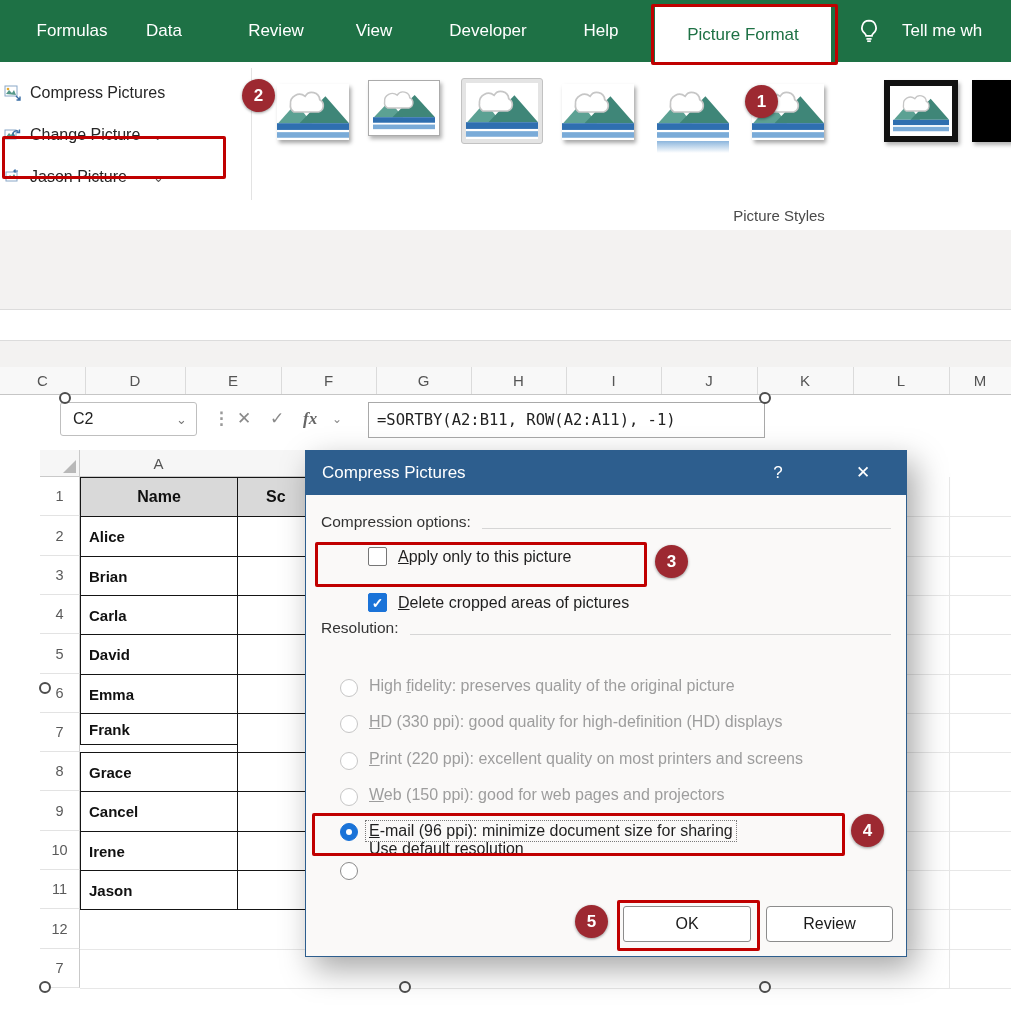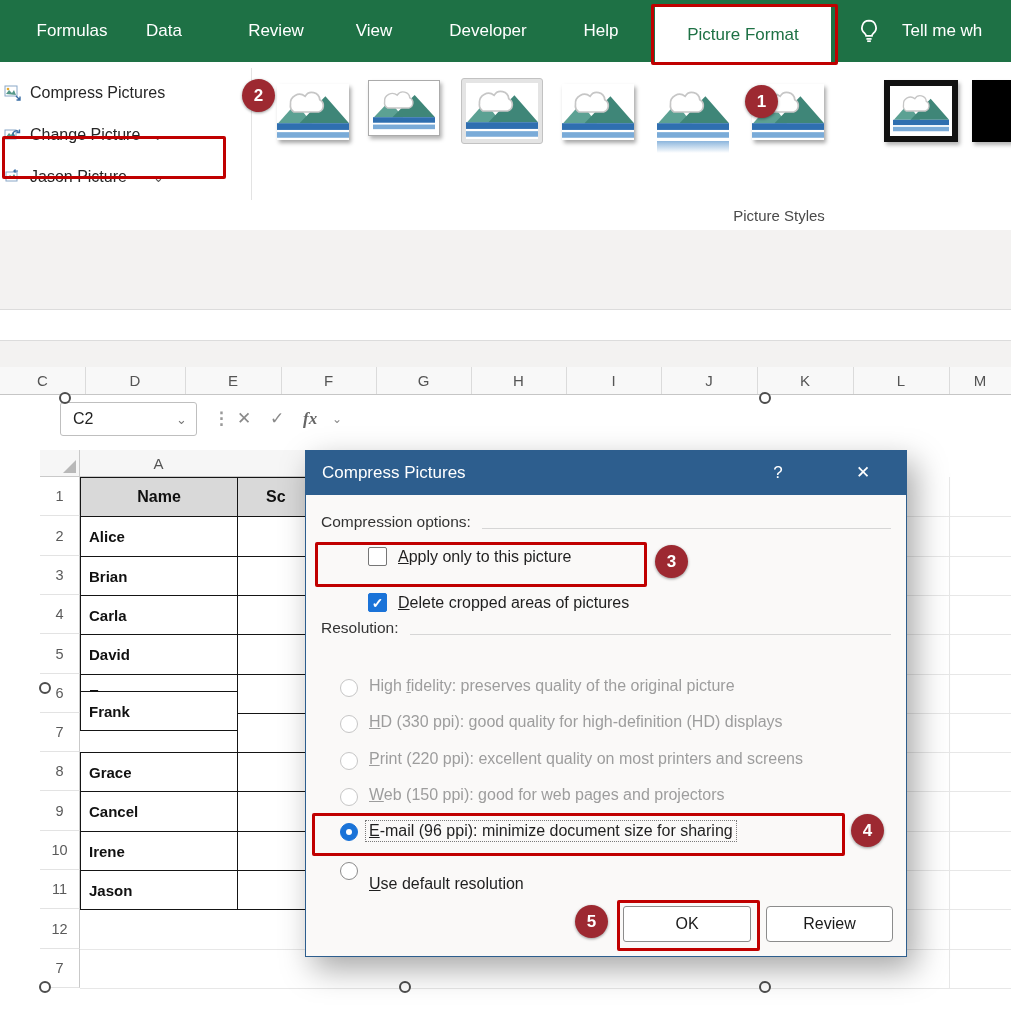--- a/index.html
+++ b/index.html
@@ -249,20 +249,21 @@
 
   <div class="namebox">
     <span class="nm">C2</span>
     <span class="dd">⌄</span>
   </div>
   <span class="fbicon" style="left:213px;font-weight:bold;color:#9a9a9a">⋮</span>
   <span class="fbicon" style="left:237px">✕</span>
   <span class="fbicon" style="left:270px">✓</span>
   <span class="fbicon fxlbl" style="left:303px">fx</span>
   <span class="fbicon" style="left:332px;font-size:12px">⌄</span>
+  <div class="fbox">=SORTBY(A2:B11, ROW(A2:A11), -1)</div>
 
   <div class="shead" style="left:40px;width:40px">
       <span class="tri"></span>
     </div>
   <div class="shead" style="left:80px;width:158px">A</div>
   <div class="shead" style="left:237px;width:158px"></div>
 
   <div class="rownum" style="top:477px;height:39px">1</div>
   <div class="rownum" style="top:516px;height:40px">2</div>
   <div class="rownum" style="top:556px;height:39px">3</div>
@@ -293,21 +294,21 @@
   <div class="vgrid" style="left:949px;top:477px;height:511px"></div>
 
   <div class="tcell thead" style="left:80px;top:477px;width:158px;height:40px">Name</div>
   <div class="tcell bpart" style="left:237px;top:477px;width:158px;height:40px">Sc</div>
 
   <div class="tcell" style="left:80px;top:516px;width:158px;height:41px">Alice</div>
   <div class="tcell" style="left:80px;top:556px;width:158px;height:40px">Brian</div>
   <div class="tcell" style="left:80px;top:595px;width:158px;height:40px">Carla</div>
   <div class="tcell" style="left:80px;top:634px;width:178px;height:41px">David</div>
   <div class="tcell" style="left:80px;top:674px;width:158px;height:40px">Emma</div>
-  <div class="tcell" style="left:80px;top:691px;width:158px;height:40px">Frank</div>
+  <div class="tcell" style="left:80px;top:713px;width:158px;height:32px">Frank</div>
   <div class="tcell" style="left:80px;top:752px;width:158px;height:40px">Grace</div>
   <div class="tcell" style="left:80px;top:791px;width:158px;height:41px">Cancel</div>
   <div class="tcell" style="left:80px;top:831px;width:158px;height:40px">Irene</div>
   <div class="tcell" style="left:80px;top:870px;width:158px;height:40px">Jason</div>
 
   <div class="tcell" style="left:237px;top:516px;width:158px;height:41px"></div>
   <div class="tcell" style="left:237px;top:556px;width:158px;height:40px"></div>
   <div class="tcell" style="left:237px;top:595px;width:158px;height:40px"></div>
   <div class="tcell" style="left:237px;top:634px;width:158px;height:41px"></div>
   <div class="tcell" style="left:237px;top:674px;width:158px;height:40px"></div>
@@ -354,21 +355,21 @@
     <div class="rd dis" style="left:34px;top:301px"></div>
     <div class="olabel dis" style="left:63px;top:299px"><span></span><span class="ac">P</span><span>rint (220 ppi): excellent quality on most printers and screens</span></div>
 
     <div class="rd dis" style="left:34px;top:337px"></div>
     <div class="olabel dis" style="left:63px;top:335px"><span></span><span class="ac">W</span><span>eb (150 ppi): good for web pages and projectors</span></div>
 
     <div class="rd sel" style="left:34px;top:372px"></div>
     <div class="olabel focus" style="left:60px;top:370px"><span></span><span class="ac">E</span><span>-mail (96 ppi): minimize document size for sharing</span></div>
 
     <div class="rd" style="left:34px;top:411px"></div>
-    <div class="olabel" style="left:63px;top:424px"><span></span><span class="ac">U</span><span>se default resolution</span></div>
+    <div class="olabel" style="left:63px;top:389px"><span></span><span class="ac">U</span><span>se default resolution</span></div>
 
     <div class="dbtn" style="left:317px;top:455px;width:126px">OK</div>
     <div class="dbtn" style="left:460px;top:455px;width:125px;border-radius:4px">Review</div>
   </div>
 
   <div class="redbox" style="left:651px;top:4px;width:181px;height:55px"></div>
   <div class="redbox" style="left:2px;top:136px;width:218px;height:37px"></div>
   <div class="redbox" style="left:315px;top:542px;width:326px;height:39px"></div>
   <div class="redbox" style="left:312px;top:813px;width:527px;height:37px"></div>
   <div class="redbox" style="left:617px;top:900px;width:137px;height:45px"></div>

